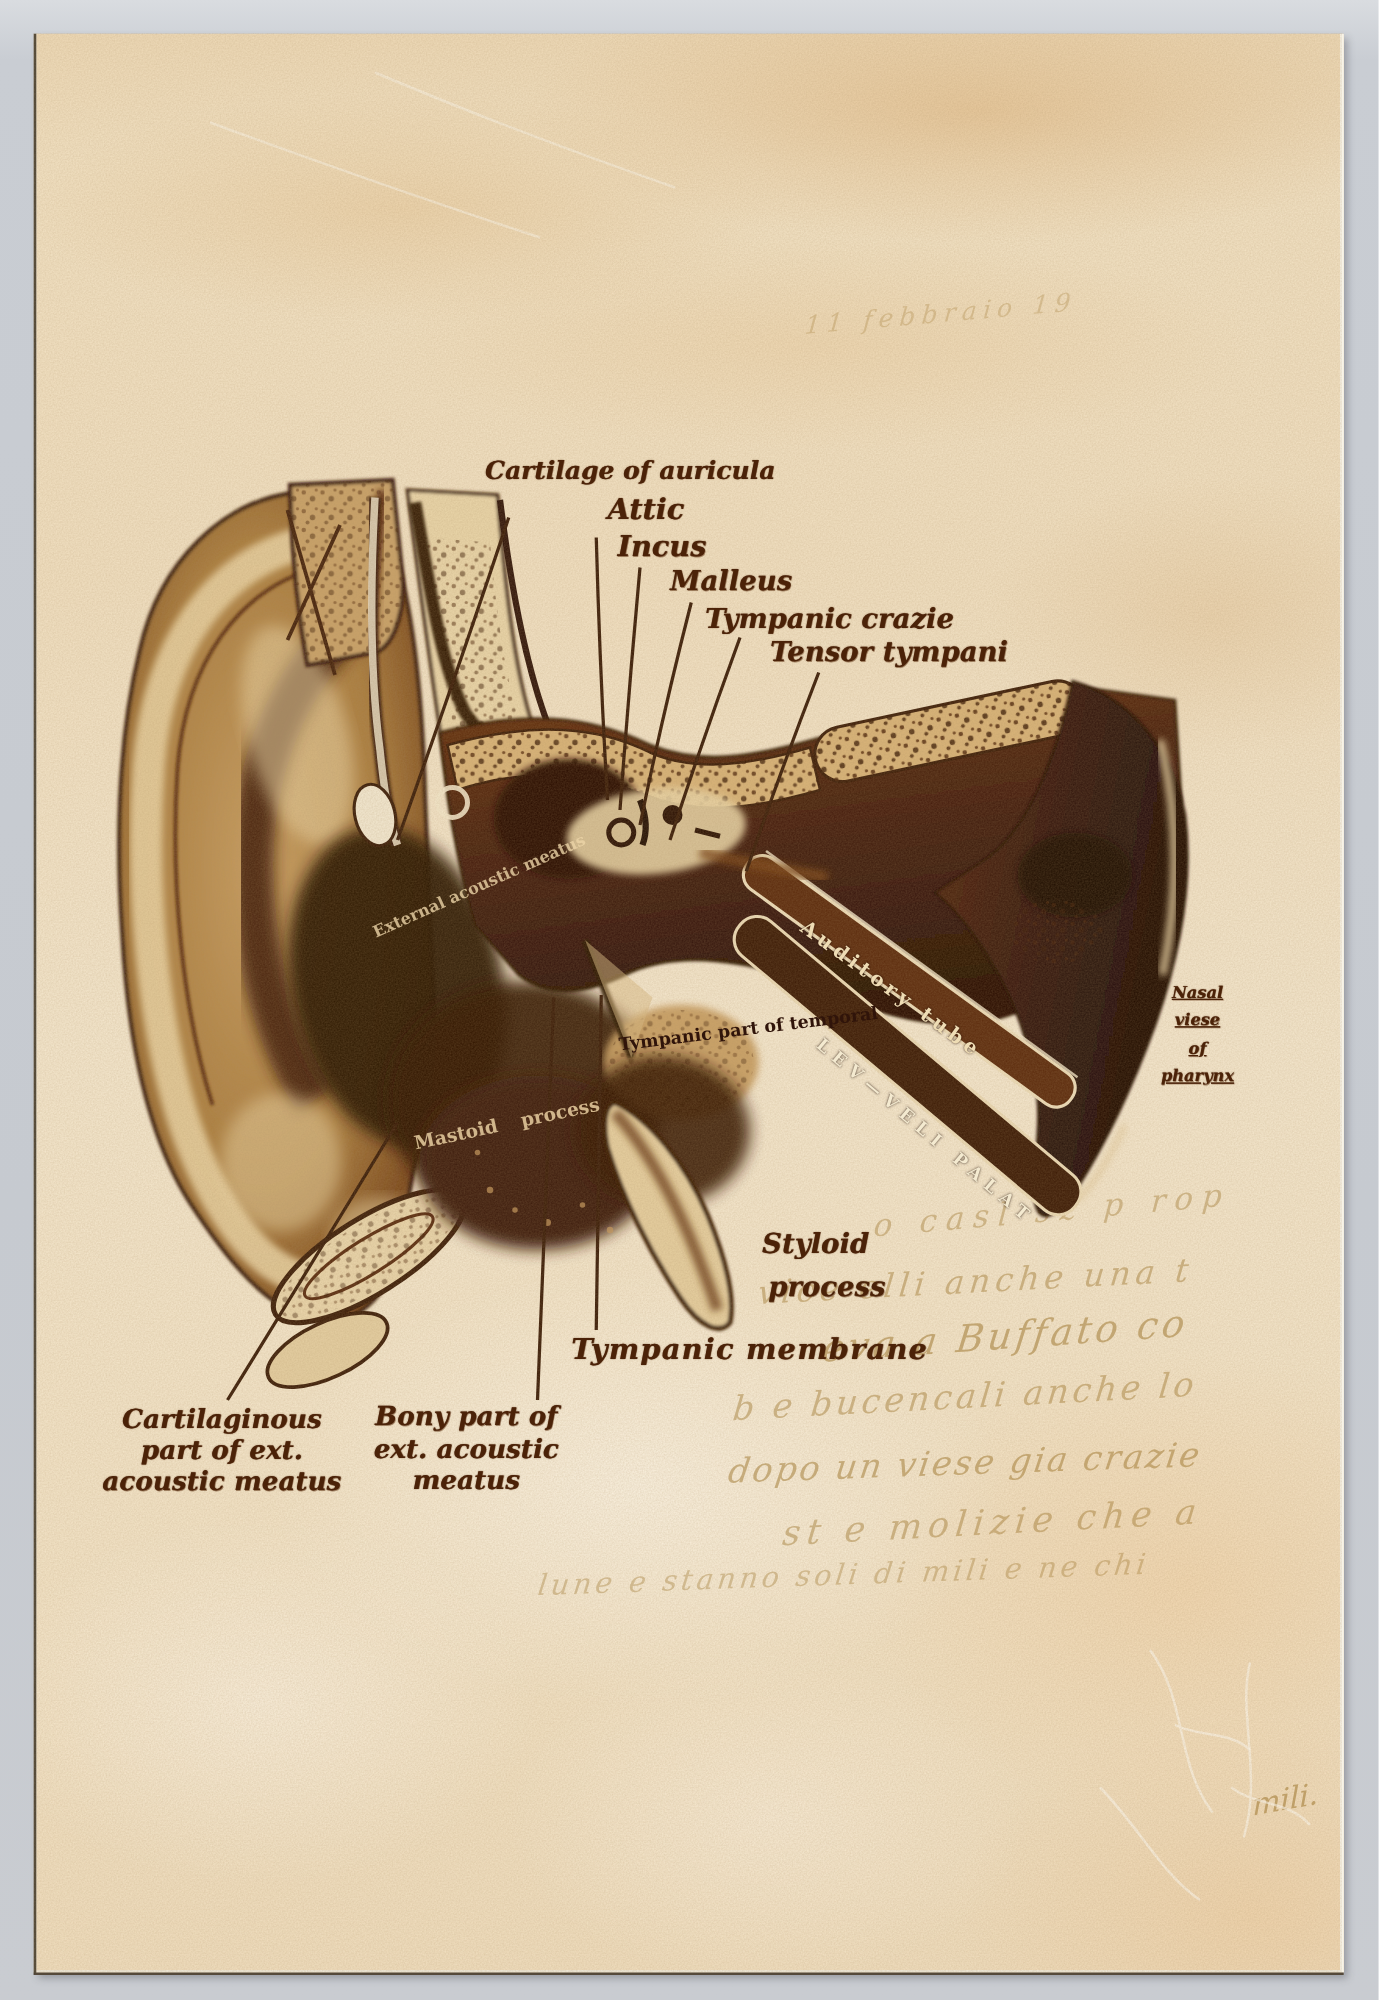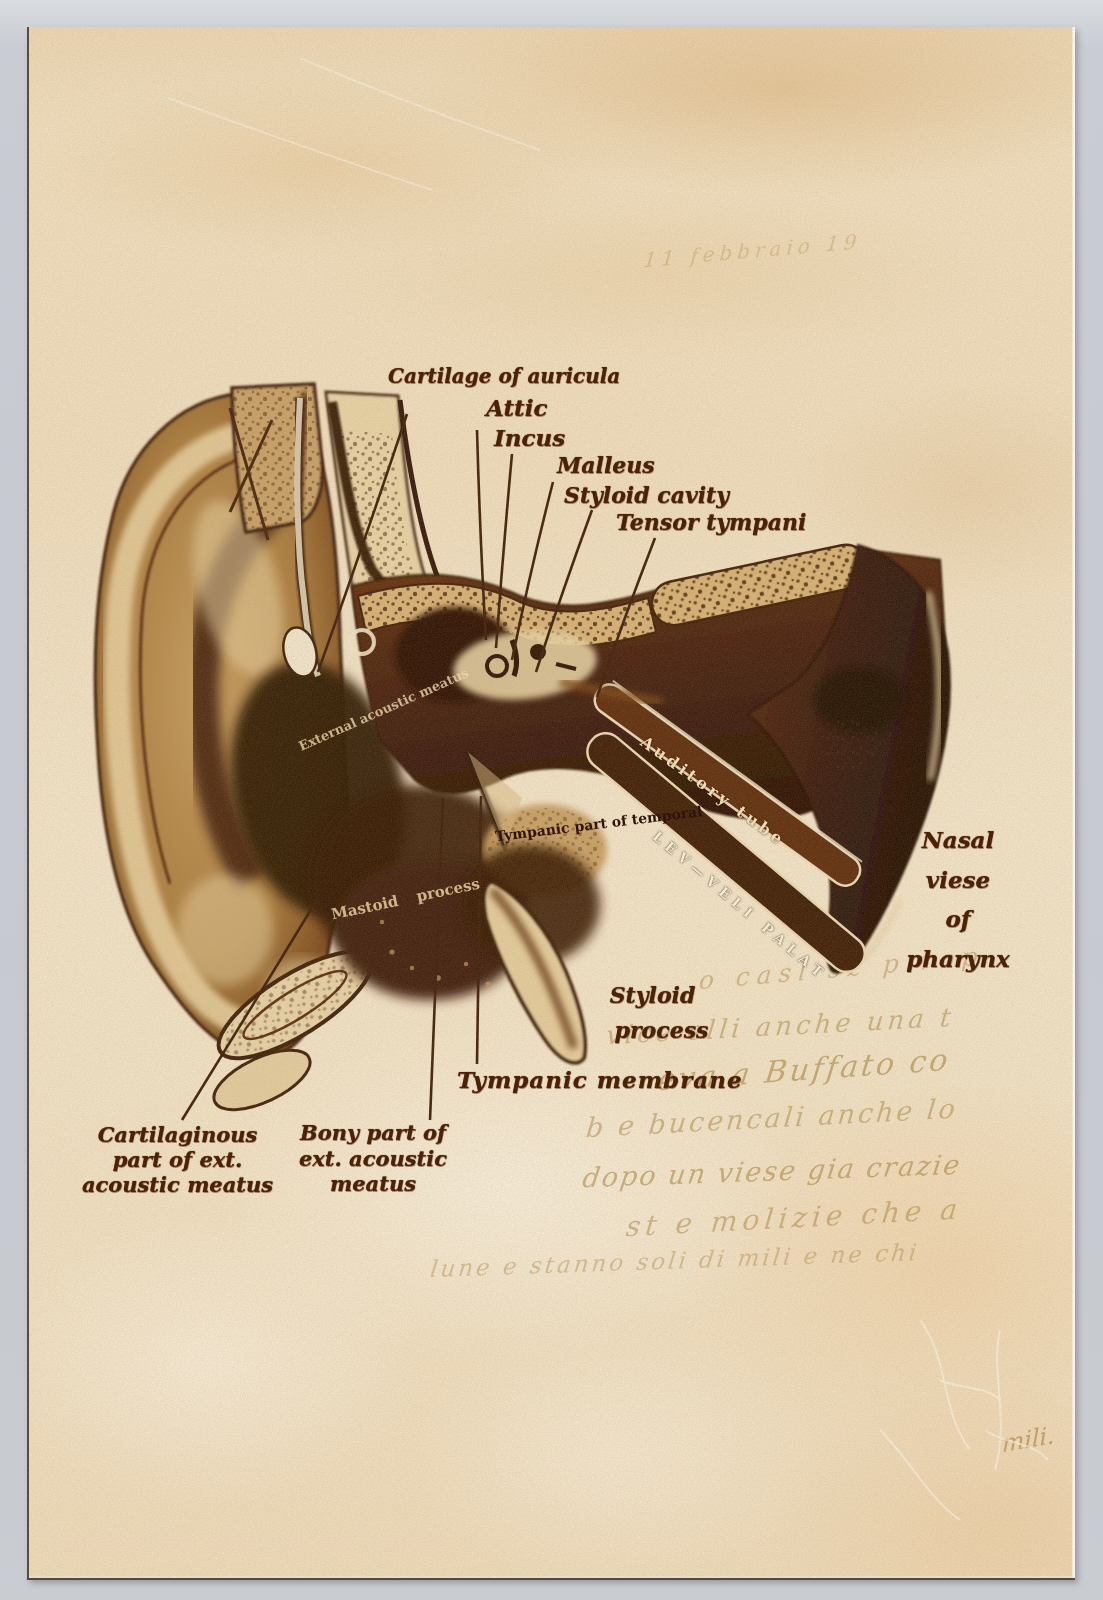--- a/index.html
+++ b/index.html
@@ -218,25 +218,25 @@
       <path d="M1000 1330 C 990 1370, 1010 1420, 995 1470 M985 1430 C 1005 1445, 1030 1440, 1048 1460"></path>
       <path d="M880 1430 C 910 1460, 930 1500, 960 1520"></path>
     </g>
 
     <rect x="27" y="27" width="1046" height="1551" filter="url(#grain)" opacity=".5"></rect>
   </svg>
 
   <div class="lbl" style="left:388px;top:364px;font-size:20px;">Cartilage of auricula</div>
   <div class="lbl" style="left:458px;top:394px;font-size:23px;margin-left:28px;">Attic</div>
   <div class="lbl" style="left:494px;top:424px;font-size:23px;">Incus</div>
-  <div class="lbl" style="left:557px;top:452px;font-size:22px;">Malleus</div>
-  <div class="lbl" style="left:564px;top:482px;font-size:22px;">Styloid cavity</div>
+  <div class="lbl" style="left:536px;top:452px;font-size:22px;">Malleus</div>
+  <div class="lbl" style="left:564px;top:482px;font-size:22px;">Tympanic crazie</div>
   <div class="lbl" style="left:616px;top:509px;font-size:22px;">Tensor tympani</div>
 
-  <div class="lbl center" style="left:898px;top:820px;width:120px;font-size:23px;line-height:1.72;">
+  <div class="lbl center" style="left:898px;top:784px;width:120px;font-size:13px;line-height:1.72;text-decoration:underline;">
     <span class="ln">Nasal</span>
     <span class="ln">viese</span>
     <span class="ln">of</span>
     <span class="ln">pharynx</span>
   </div>
 
   <div class="lbl center" style="left:580px;top:978px;width:145px;font-size:22px;line-height:1.6;">
     <span class="ln">Styloid</span>
     <span class="ln" style="margin-left:18px;">process</span>
   </div>

